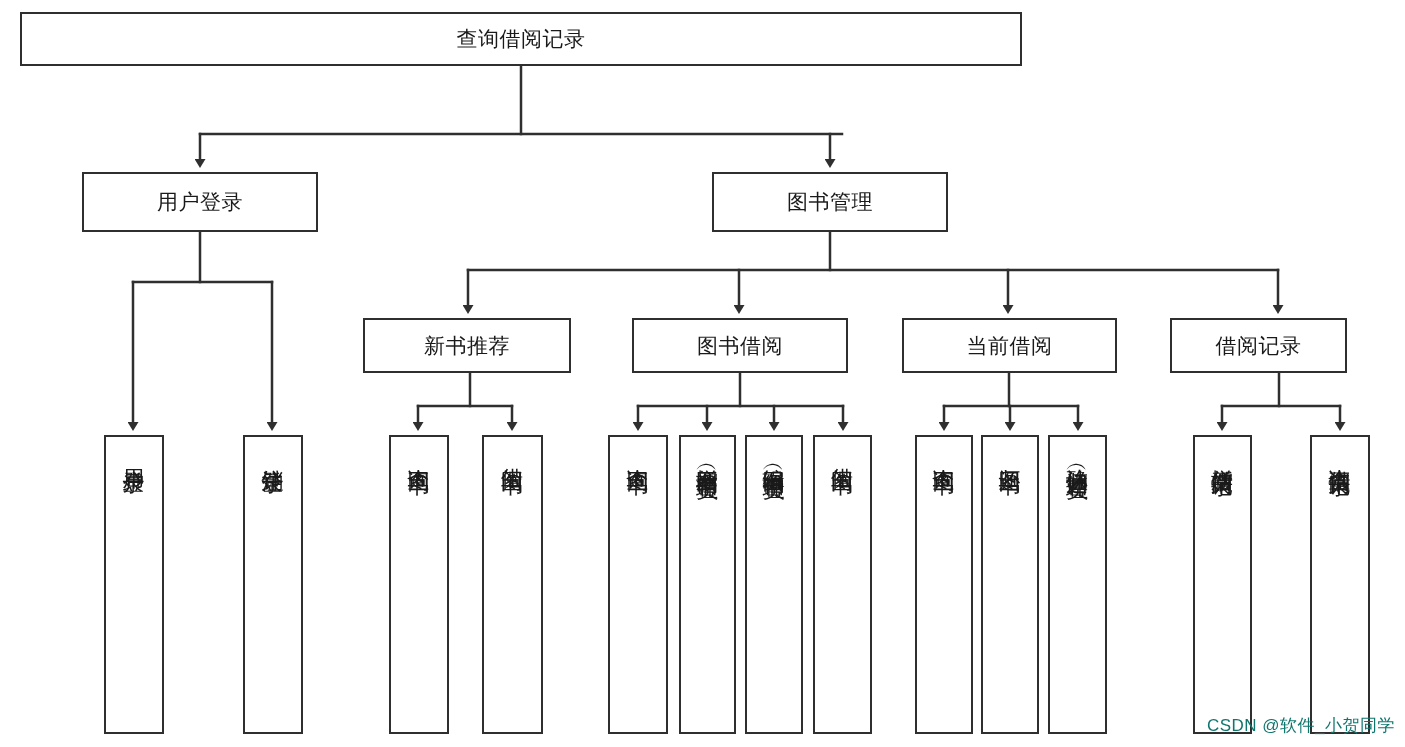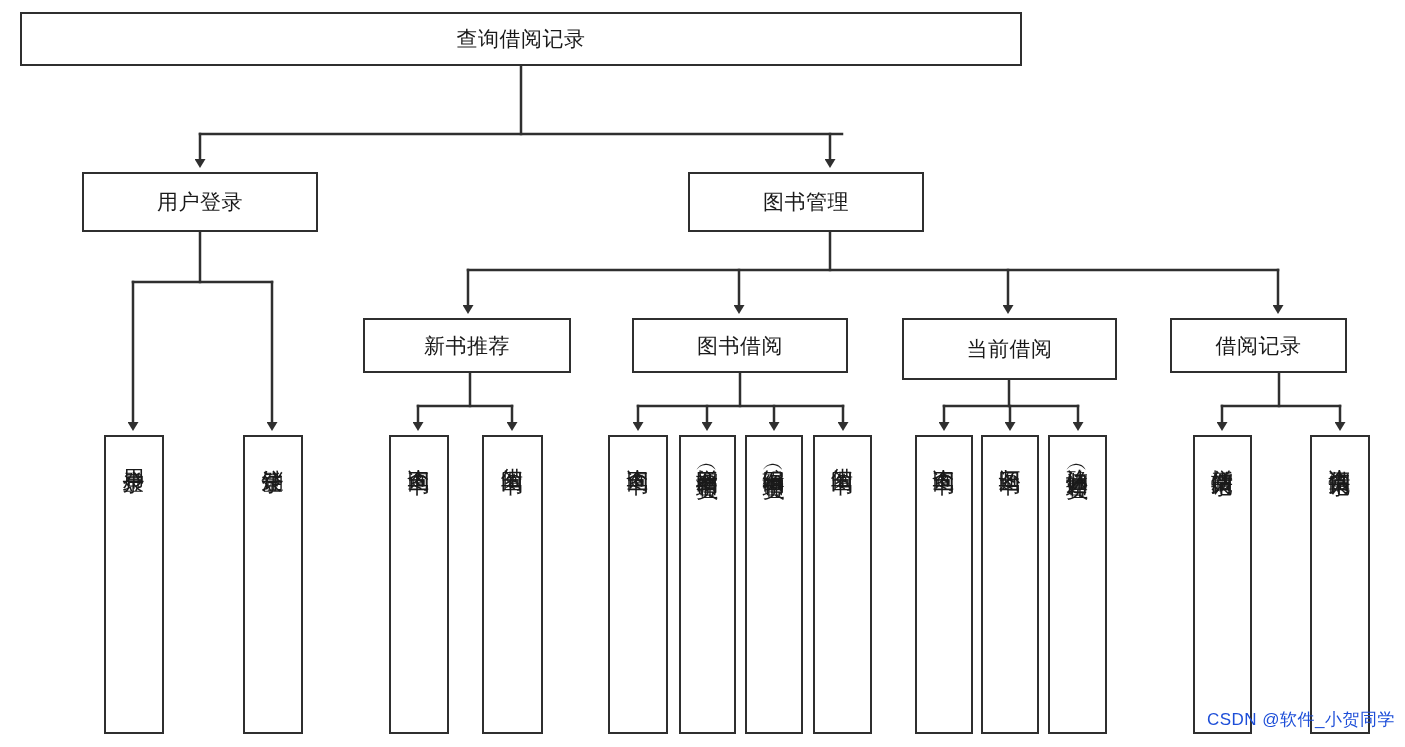--- a/index.html
+++ b/index.html
@@ -60,23 +60,23 @@
     writing-mode: vertical-rl;
     text-orientation: upright;
     font-size: 22px;
     line-height: 1.05;
     letter-spacing: 1.5px;
     white-space: nowrap;
   }
   .watermark {
     position: absolute;
     right: 10px;
-    bottom: 16px;
+    bottom: 10px;
     font-size: 17px;
-    color: #1d4ed8;
+    color: #0f766e;
     letter-spacing: 0.5px;
     white-space: nowrap;
     font-family: "Liberation Sans", "DejaVu Sans", sans-serif;
   }
 </style>
 </head>
 <body>
 
 <div id="diagram-root">
 
@@ -130,31 +130,31 @@
     </g>
   </svg>
 
   <div class="node root horizontal" style="left: 20px; top: 12px; width: 1002px; height: 54px;">
     <span class="label">查询借阅记录</span>
   </div>
 
   <div class="node horizontal" style="left: 82px; top: 172px; width: 236px; height: 60px;">
     <span class="label">用户登录</span>
   </div>
-  <div class="node horizontal" style="left: 688px; top: 172px; width: 236px; height: 60px;">
+  <div class="node horizontal" style="left: 712px; top: 172px; width: 236px; height: 60px;">
     <span class="label">图书管理</span>
   </div>
 
   <div class="node horizontal" style="left: 363px; top: 318px; width: 208px; height: 55px;">
     <span class="label">新书推荐</span>
   </div>
   <div class="node horizontal" style="left: 632px; top: 318px; width: 216px; height: 55px;">
     <span class="label">图书借阅</span>
   </div>
-  <div class="node horizontal" style="left: 902px; top: 318px; width: 215px; height: 62px;">
+  <div class="node horizontal" style="left: 902px; top: 318px; width: 215px; height: 55px;">
     <span class="label">当前借阅</span>
   </div>
   <div class="node horizontal" style="left: 1170px; top: 318px; width: 177px; height: 55px;">
     <span class="label">借阅记录</span>
   </div>
 
   <div class="node vertical" style="left: 104px; top: 435px; width: 60px; height: 299px;">
     <span class="label">用户登录</span>
   </div>
   <div class="node vertical" style="left: 243px; top: 435px; width: 60px; height: 299px;">

